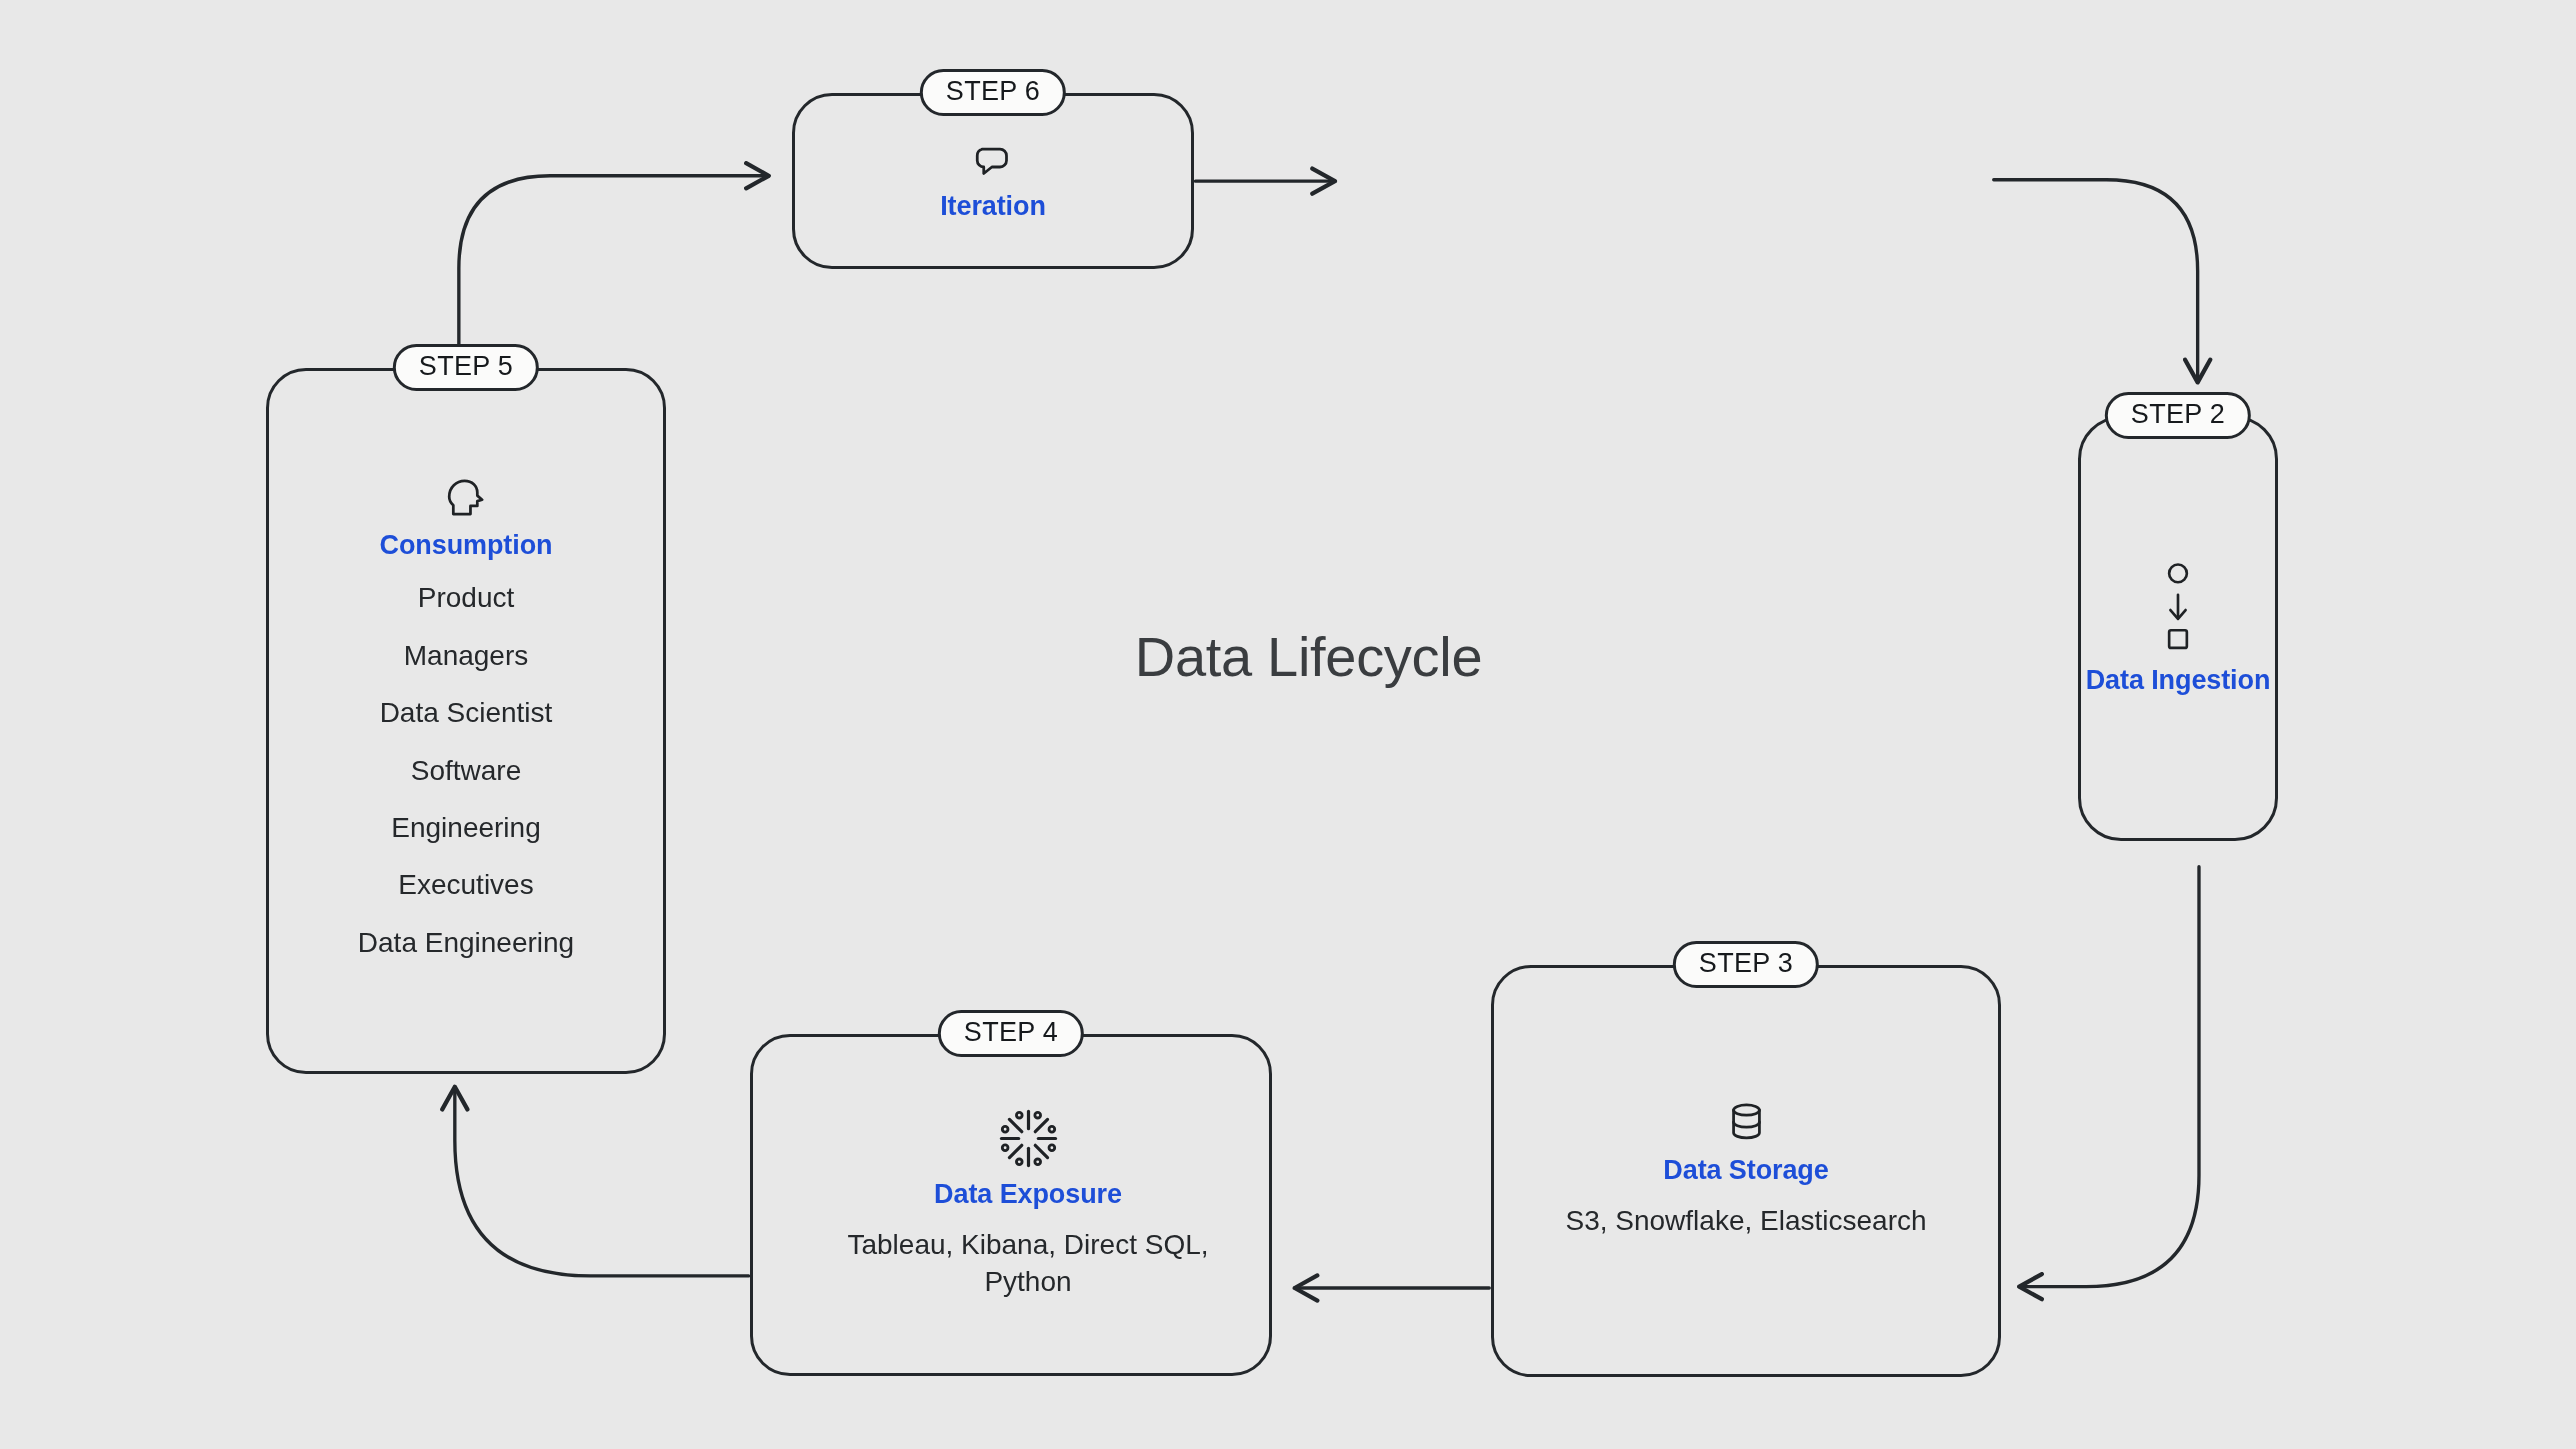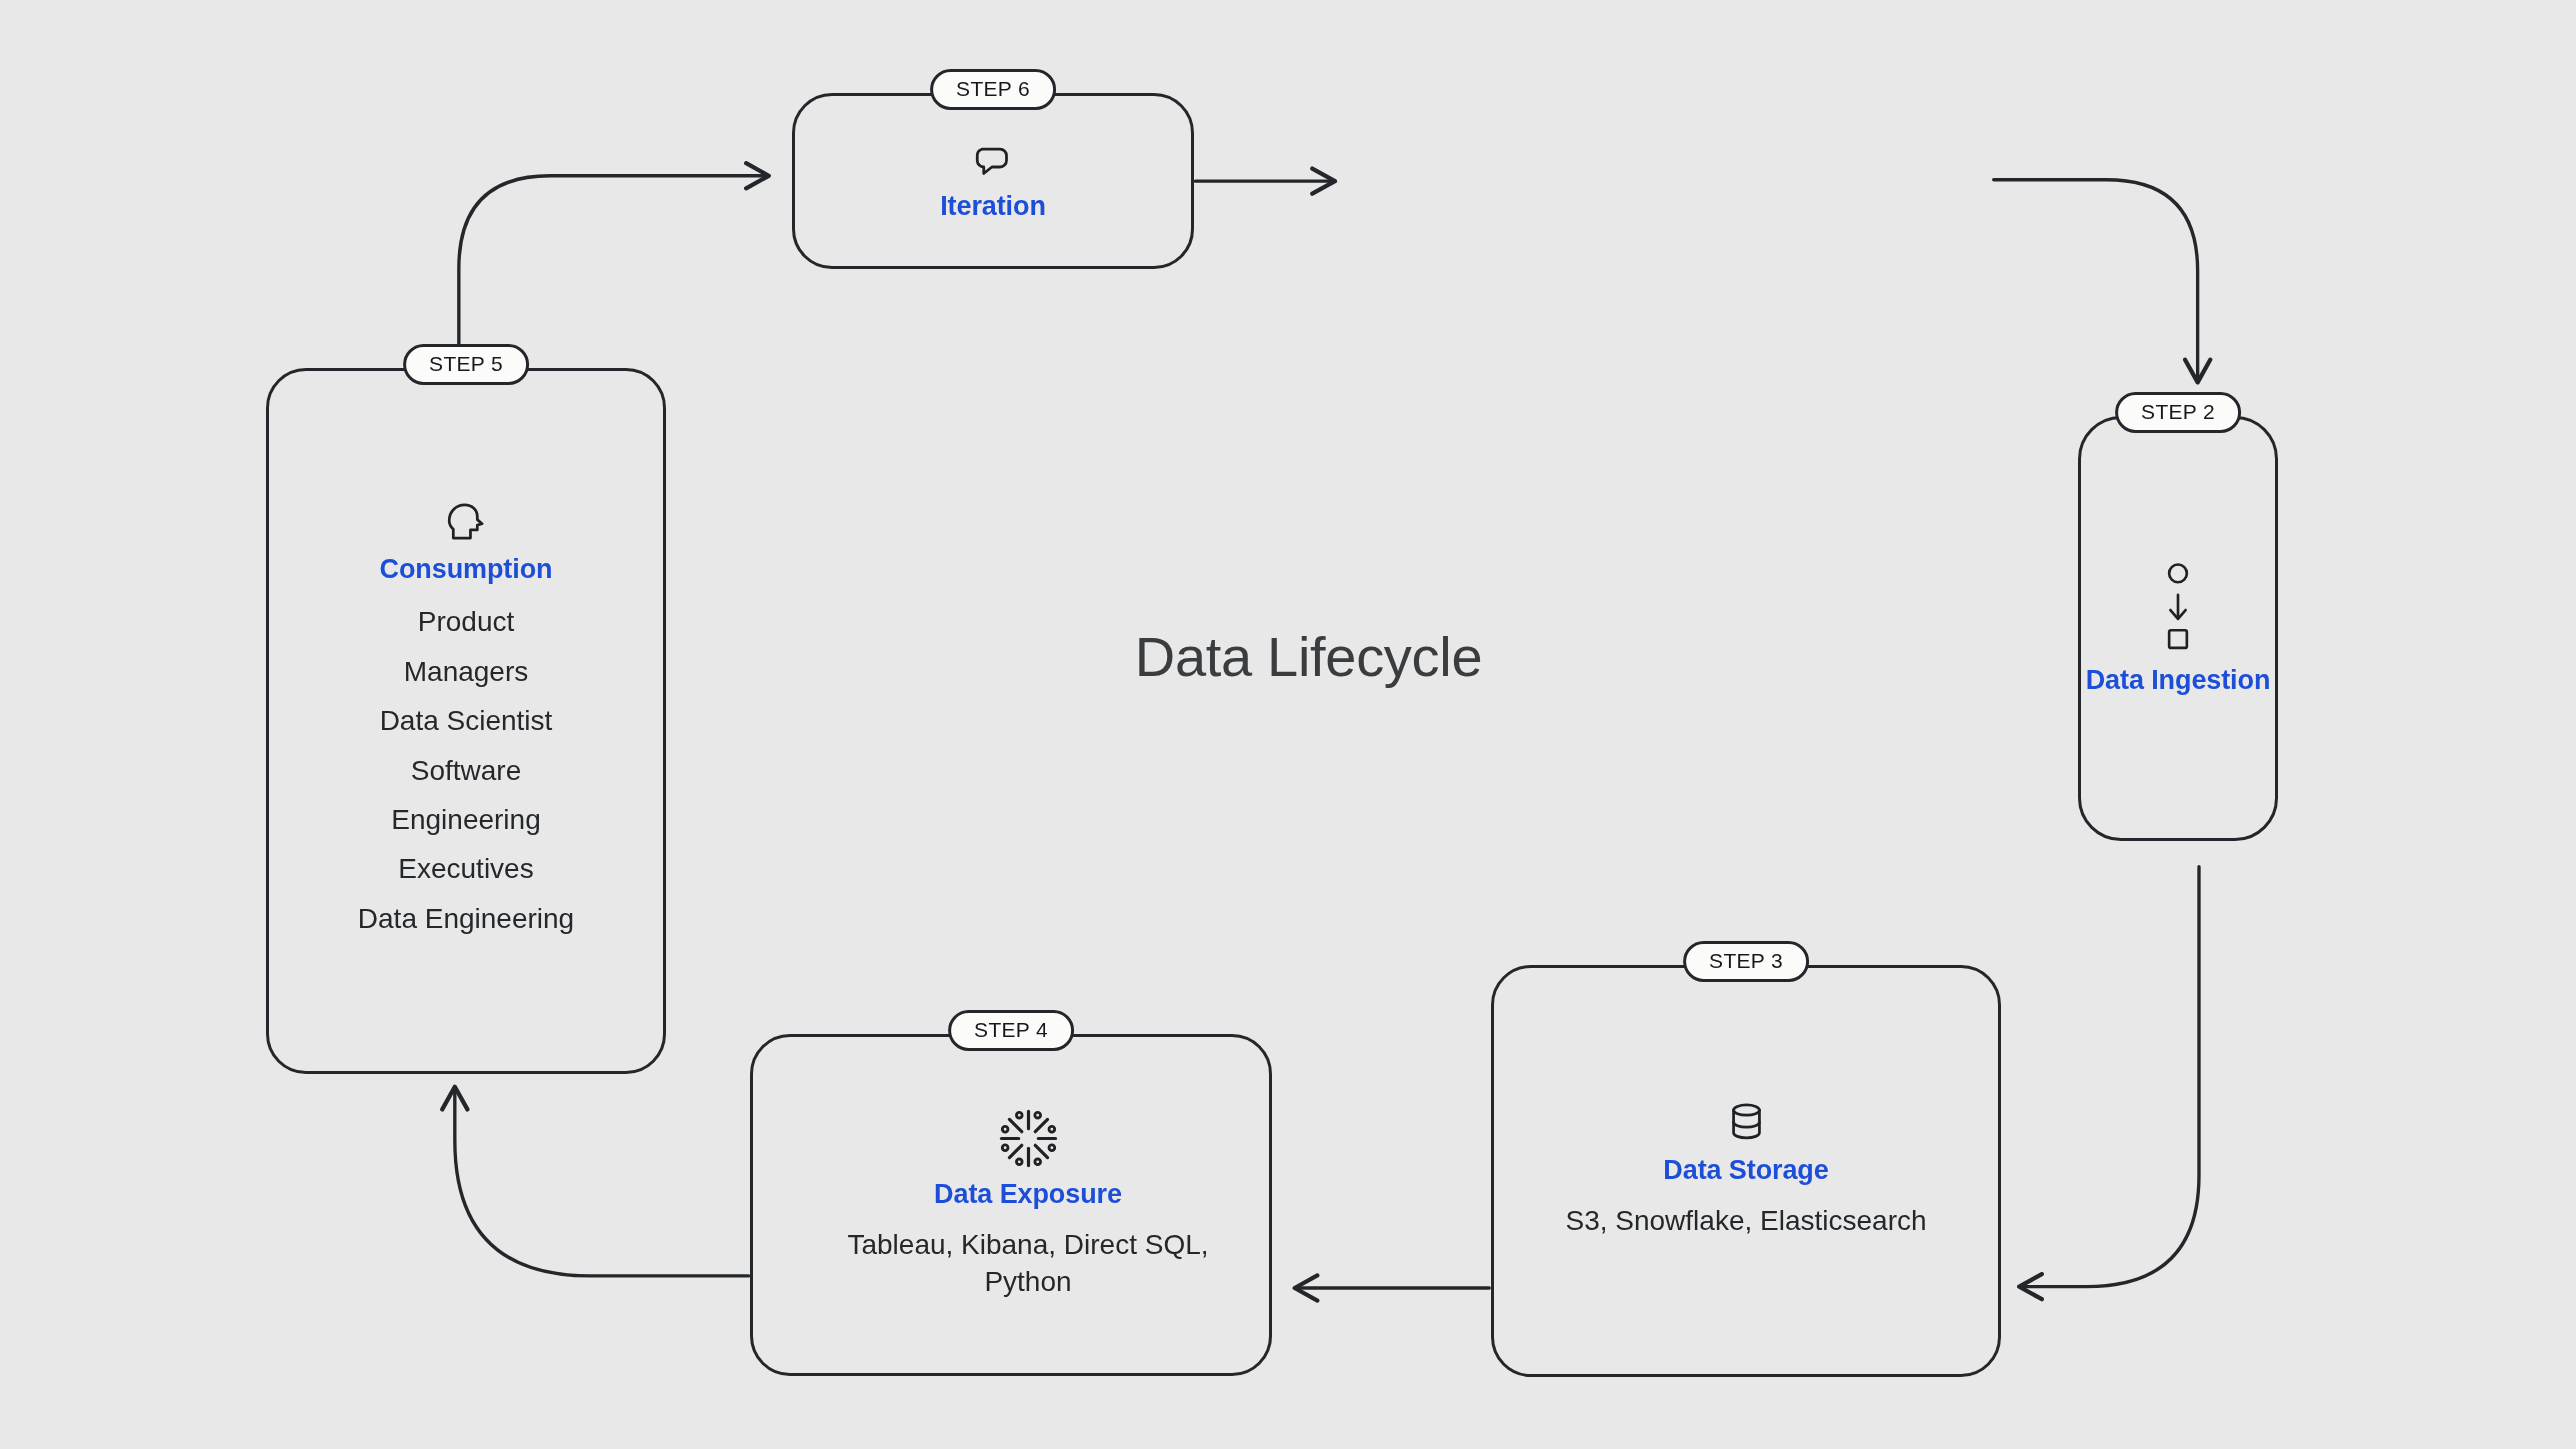--- a/index.html
+++ b/index.html
@@ -35,21 +35,21 @@
   }
   .badge {
     position: absolute;
     top: -27px;
     left: 50%;
     transform: translateX(-50%);
     background: #fbfbfa;
     border: 3.4px solid #23272b;
     border-radius: 27px;
     padding: 6px 23px 8px 23px;
-    font-size: 21px;
+    font-size: 27px;
     font-weight: 500;
     letter-spacing: 0.3px;
     line-height: 1;
     white-space: nowrap;
     color: #16191c;
   }
   .node-icon {
     display: block;
     margin-bottom: 9.4px;
   }
@@ -68,21 +68,21 @@
     line-height: 1.32;
     text-align: center;
     color: #25282b;
     max-width: 86%;
   }
   .node-list {
     margin-top: 14.8px;
     display: flex;
     flex-direction: column;
     align-items: center;
-    gap: 4px;
+    gap: 12px;
   }
   .node-list .li {
     font-size: 28px;
     line-height: 1.62;
     text-align: center;
     color: #25282b;
     white-space: nowrap;
   }
   #center-title {
     position: absolute;

